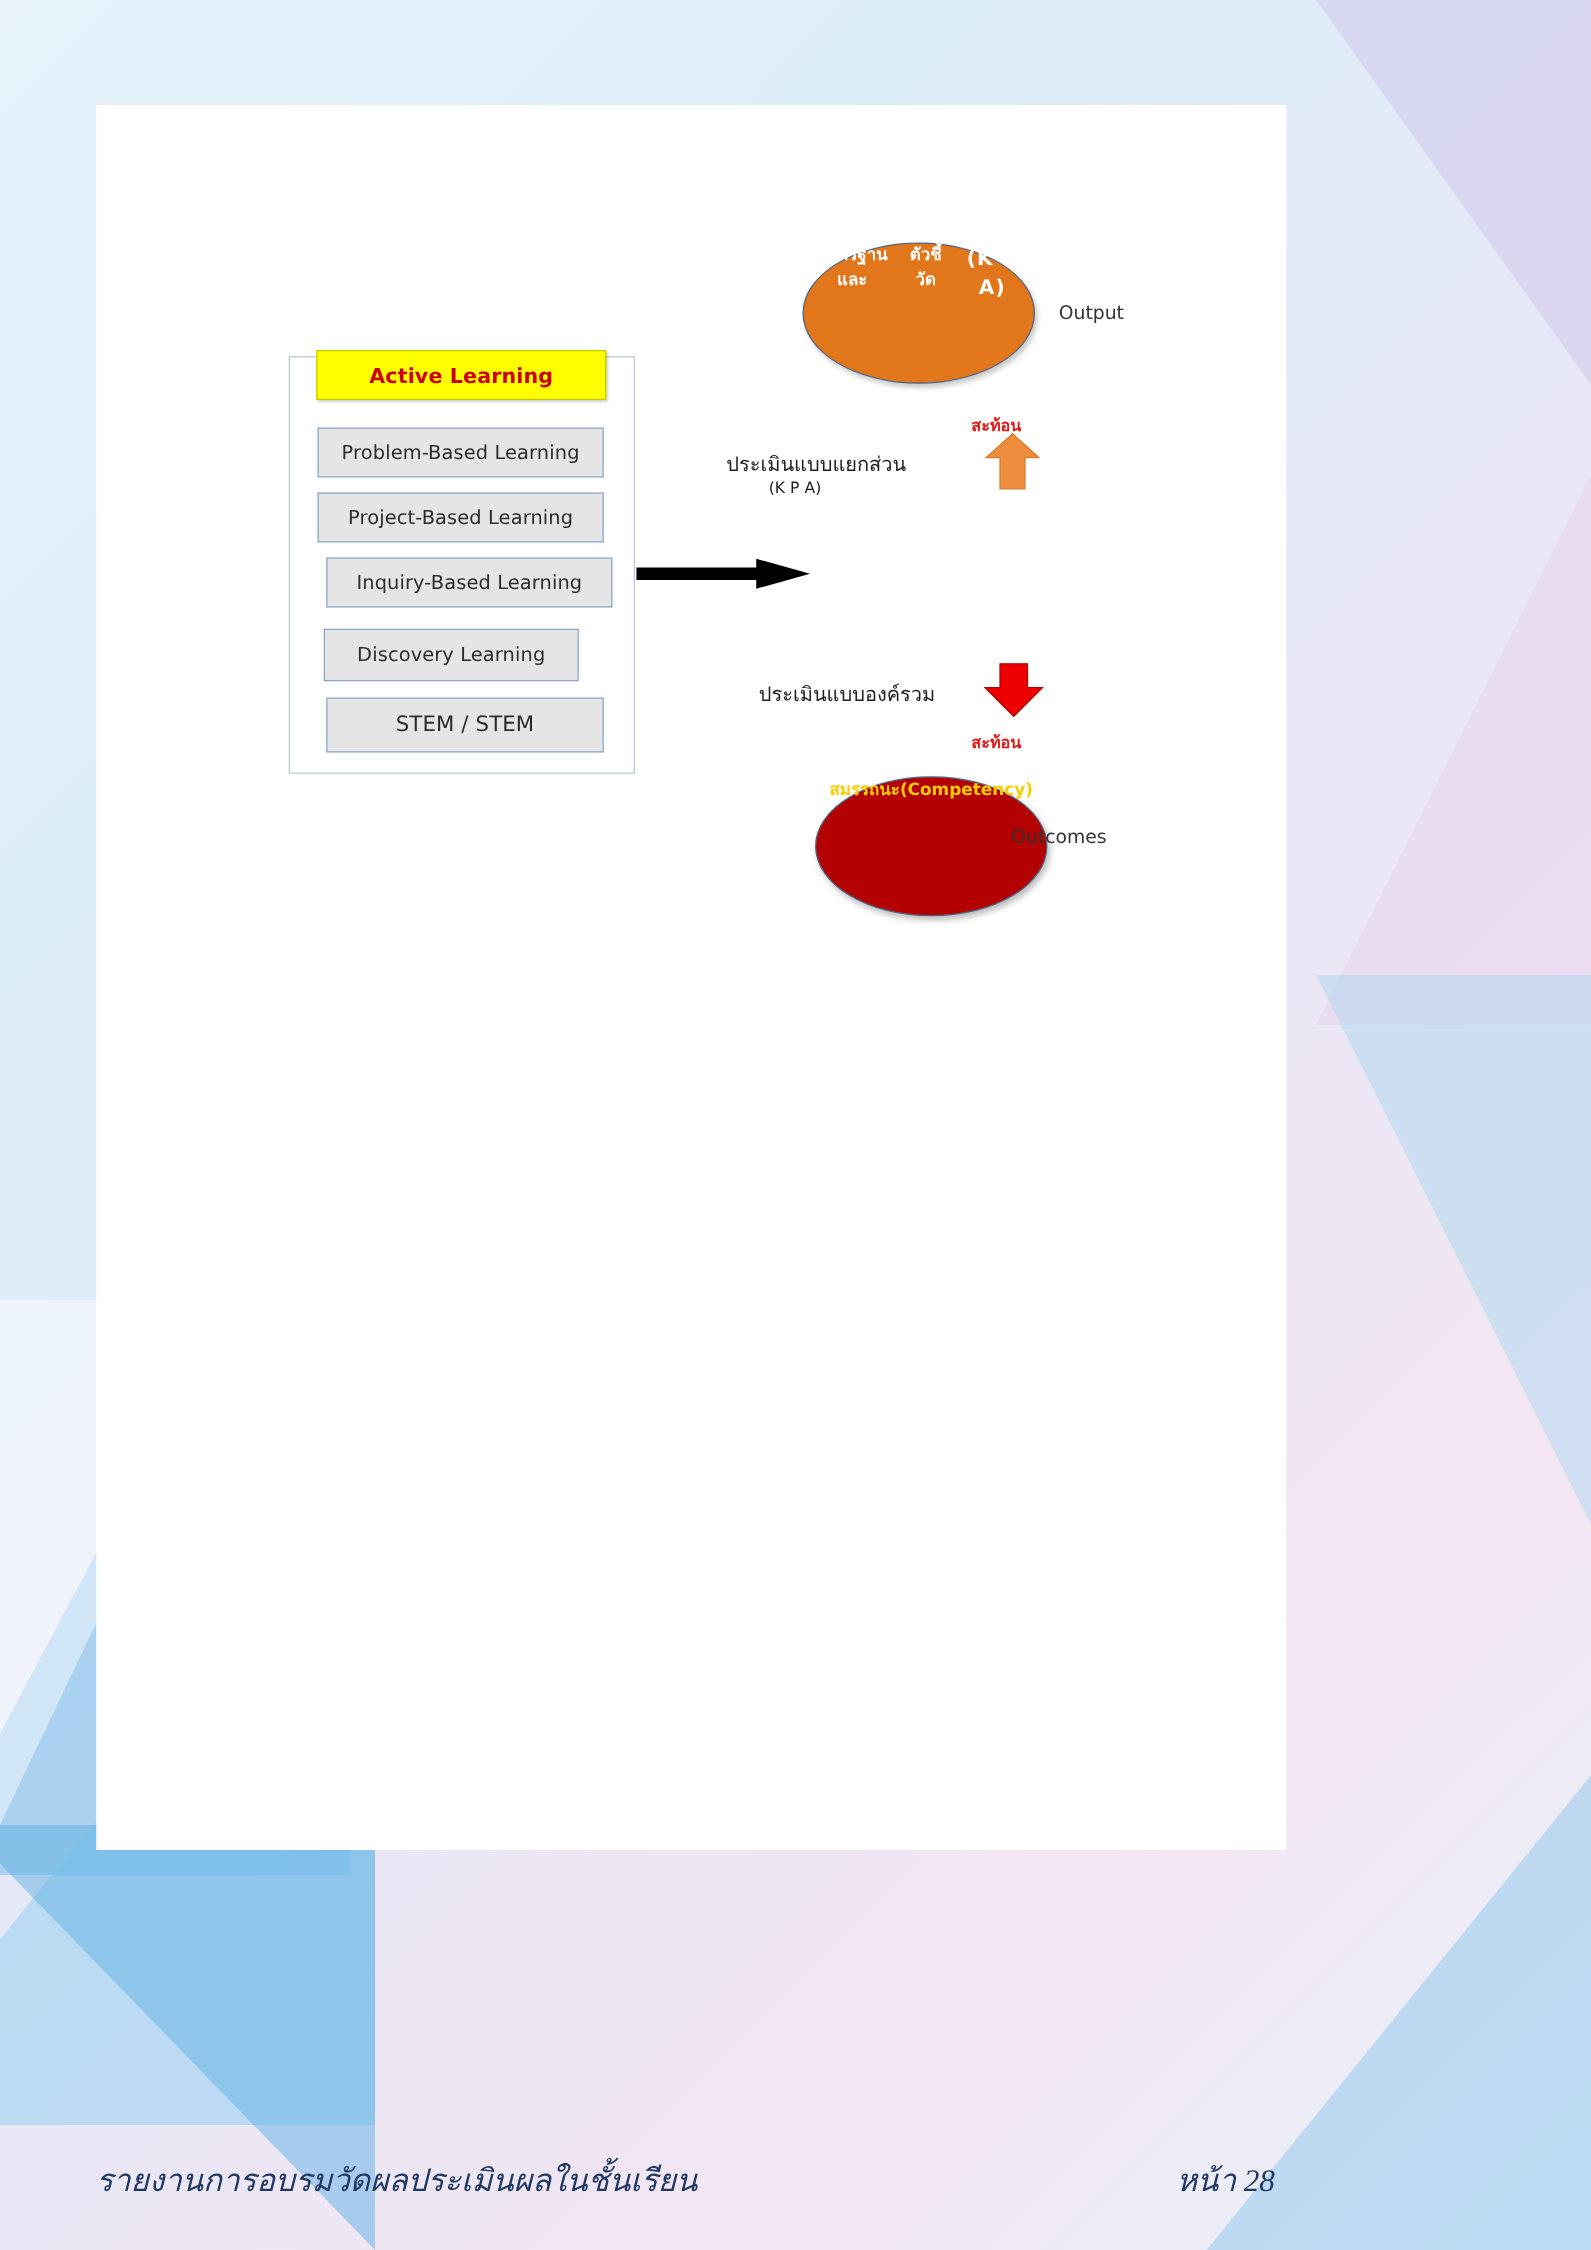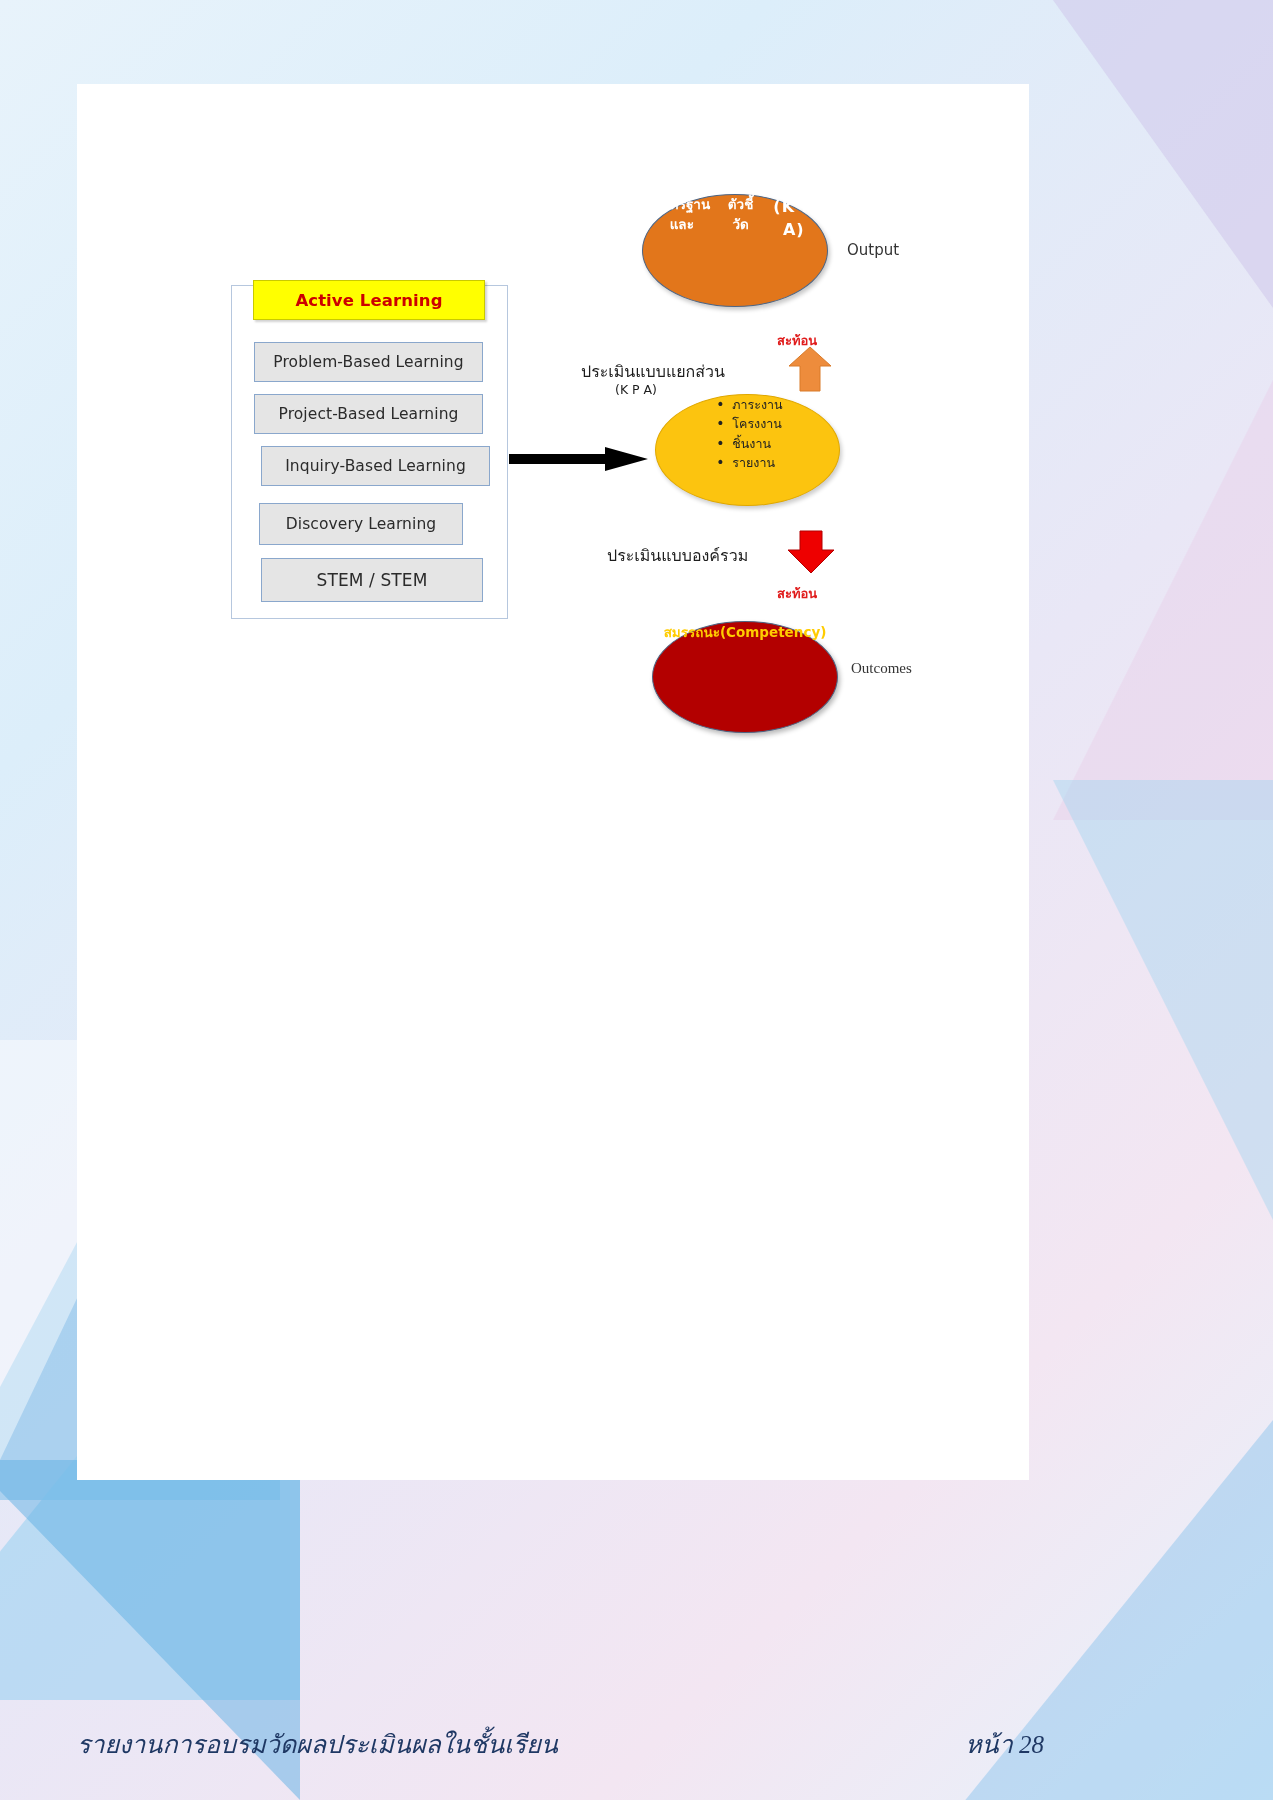--- a/index.html
+++ b/index.html
@@ -259,30 +259,29 @@
     font-size: 15px;
     color: #333333;
   }
 
   #label-output      { left: 770px; top: 157px; }
   #label-reflect-1   { left: 700px; top: 246px; }
   #label-split-1     { left: 504px; top: 275px; }
   #label-split-2     { left: 538px; top: 298px; font-size: 12.5px; }
   #label-holistic    { left: 530px; top: 459px; }
   #label-reflect-2   { left: 700px; top: 499px; }
-  #label-outcomes    { left: 774px; top: 576px; font-family: Liberation Serif, serif; }
+  #label-outcomes    { left: 732px; top: 576px; }
 
   
   #footer {
     position: absolute;
     left: 0;
     bottom: 0;
     width: 1068px;
     height: 96px;
-    padding-left: 24px;
   }
   #footer-left, #footer-right {
     position: absolute;
     font-family: "Liberation Serif", "DejaVu Serif", serif;
     font-style: italic;
     font-size: 25px;
     color: #1f3864;
   }
   #footer-left  { left: 77px;  top: 20px; }
   #footer-right { right: 48px; top: 20px; }
@@ -318,28 +317,20 @@
     <svg id="main-arrow" viewBox="0 0 140 26">
       <polygon points="0,8 96,8 96,1 139,13 96,25 96,18 0,18" fill="#000000"></polygon>
     </svg>
 
     <div class="ellipse" id="ellipse-output">
       <div>มาตรฐานและ</div>
       <div>ตัวชี้วัด</div>
       <div class="kpa-line">(K P A)</div>
     </div>
 
-    <div class="ellipse" id="ellipse-tasks">
-      <ul id="tasks-list">
-        <li>ภาระงาน</li>
-        <li>โครงงาน</li>
-        <li>ชิ้นงาน</li>
-        <li>รายงาน</li>
-      </ul>
-    </div>
 
     <div class="ellipse" id="ellipse-outcomes">
       <div>สมรรถนะ</div>
       <div>(Competency)</div>
     </div>
 
     <svg id="arrow-up-orange" viewBox="0 0 44 46">
       <polygon points="22,1 43,20 32,20 32,45 12,45 12,20 1,20" fill="#ed8c3c" stroke="#d97a28" stroke-width="1"></polygon>
     </svg>
 

